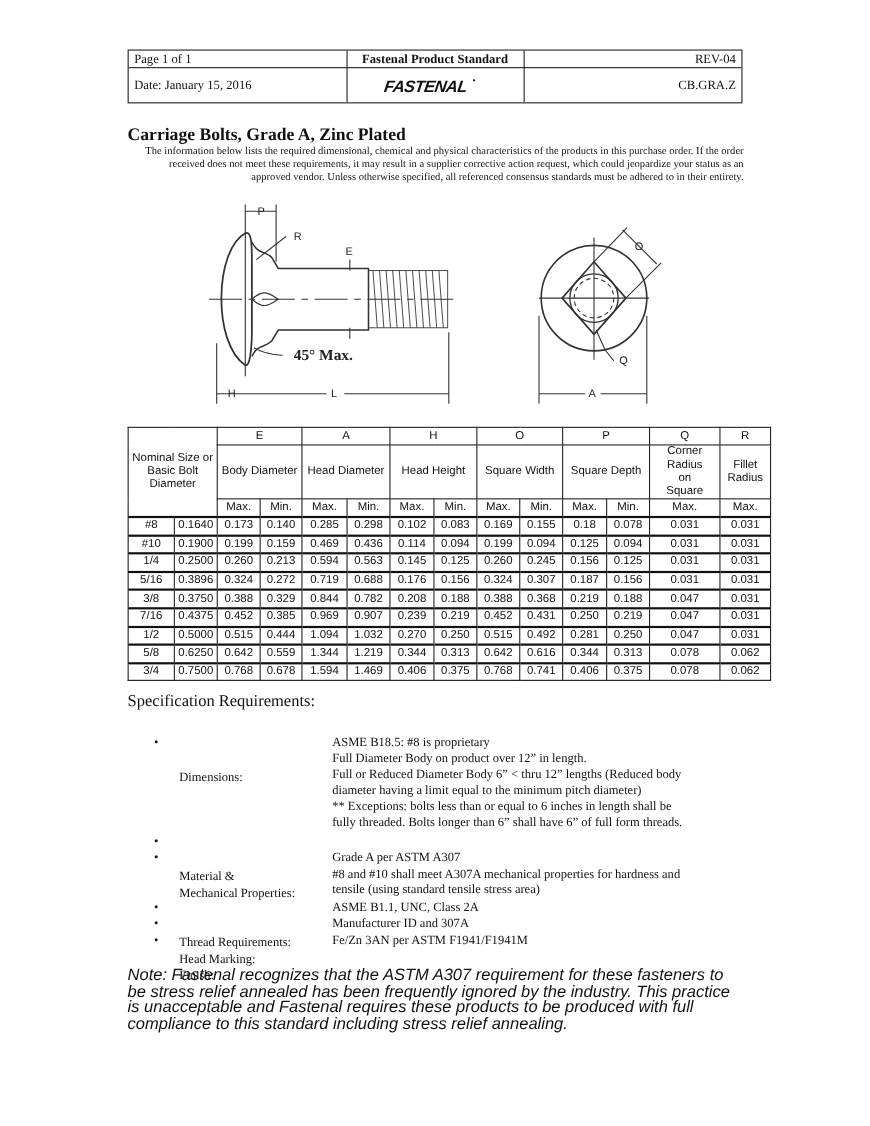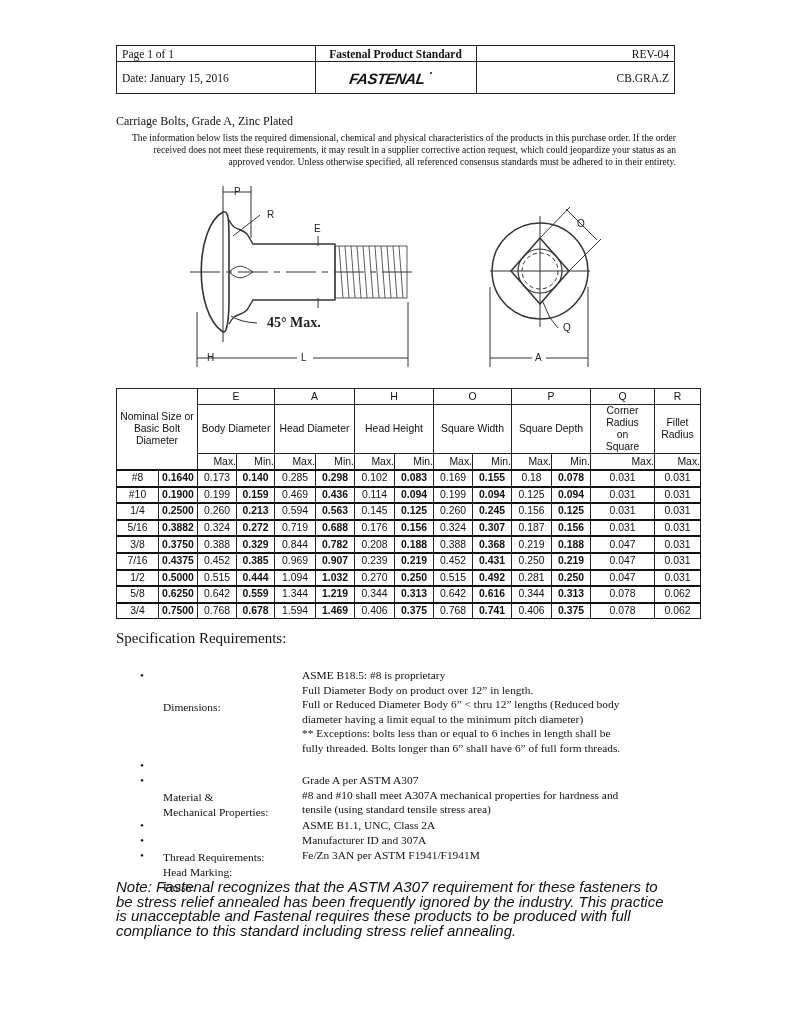--- a/index.html
+++ b/index.html
@@ -6,33 +6,33 @@
   body { width:791px; height:1024px; position:relative; overflow:hidden; font-family:"Liberation Serif", serif; color:#111; }
   .abs { position:absolute; }
 
   
   .hdr { position:absolute; left:116px; top:45px; width:559px; height:49px; border:1px solid #222; box-sizing:border-box; }
   .hdr .cell { position:absolute; font-size:11.5px; line-height:13px; }
   .hdr .vline { position:absolute; top:0; bottom:0; width:1px; background:#222; }
   .hdr .hline { position:absolute; left:0; right:0; height:1px; background:#222; top:15px; }
   .logo { position:absolute; left:232px; top:22px; width:84px; height:20px; }
 
-  .title { left:116px; top:114px; font-size:12px; font-weight:normal; }
+  .title { left:116px; top:114px; font-size:16px; font-weight:bold; }
   .intro { left:116px; top:132px; width:560px; font-size:9.6px; line-height:12.2px;text-align:right; }
 
   .diagram { left:185px; top:182px; }
 
   
   table.spec { position:absolute; left:116px; top:388px; border-collapse:collapse; font-family:"Liberation Sans", sans-serif; font-size:10.4px; color:#111; }
   table.spec td { border:1px solid #222; text-align:center; padding:0; line-height:12px; }
   table.spec tr.letters td { height:15px; }
   table.spec tr.names td { height:43px; }
-  table.spec tr.mm td { height:15px;text-align:right; }
+  table.spec tr.mm td { height:15px; }
   table.spec tr.data td { height:14.6px; border-top:2px solid #111; border-bottom:1px solid #111; }
-  table.spec tr.data td.thin { border-left:1px solid #555;font-weight:bold; }
+  table.spec tr.data td.thin { border-left:1px solid #555; }
 
   .spec-head { left:116px; top:630px; font-size:15px; }
   .req { position:absolute; left:116px; font-size:11.4px; line-height:14.6px; }
   .req .bullet { position:absolute; left:24px; }
   .req .label { position:absolute; left:47px;margin-top:32px; }
   .req .val { position:absolute; left:186px; width:400px; }
 
   .note { left:116px; top:880px; width:560px; font-family:"Liberation Sans", sans-serif; font-style:italic; font-size:15px; line-height:14.5px; }
 </style>
 </head>
@@ -209,21 +209,21 @@
         <td class="thin">0.125</td>
         <td>0.260</td>
         <td class="thin">0.245</td>
         <td>0.156</td>
         <td class="thin">0.125</td>
         <td>0.031</td>
         <td>0.031</td>
       </tr>
       <tr class="data">
         <td>5/16</td>
-        <td class="thin">0.3882</td>
+        <td class="thin">0.3896</td>
         <td>0.324</td>
         <td class="thin">0.272</td>
         <td>0.719</td>
         <td class="thin">0.688</td>
         <td>0.176</td>
         <td class="thin">0.156</td>
         <td>0.324</td>
         <td class="thin">0.307</td>
         <td>0.187</td>
         <td class="thin">0.156</td>

